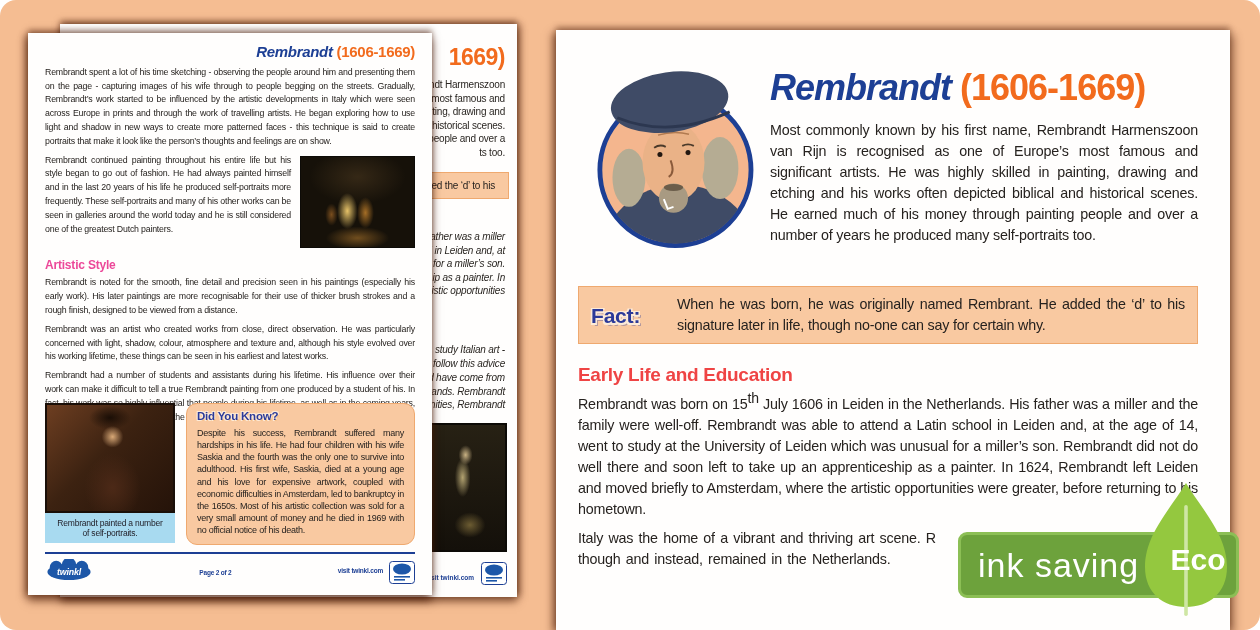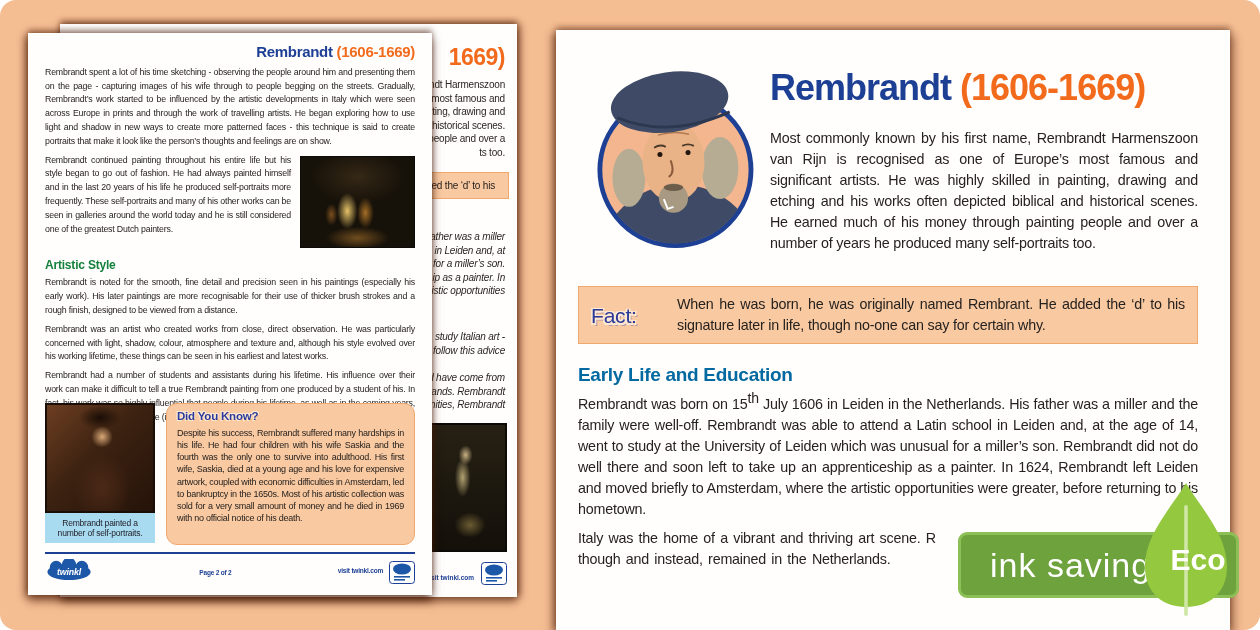--- a/index.html
+++ b/index.html
@@ -26,33 +26,33 @@
       linear-gradient(#272114, #14100a); }
   .mp-footer { position:absolute; right:10px; bottom:12px; display:flex; align-items:flex-end; gap:7px; }
   .visit-sm { font-size:6.5px; font-weight:bold; color:#1d3f94; padding-bottom:4px; }
 
   
   .lp { left:28px; top:33px; width:404px; height:562px; padding:10px 17px; overflow:hidden;
         box-shadow:0 -3px 6px rgba(70,24,4,.5), 0 6px 9px rgba(70,24,4,.6), -4px 2px 7px rgba(70,24,4,.35);
         font-size:8.8px; line-height:13.8px; letter-spacing:-0.2px; }
   .lp p { text-align:justify; }
   .lp-title { text-align:right; font-size:15px; font-weight:bold; margin:2px 0 7px; letter-spacing:-0.3px; }
-  .t-blue { color:#1d3f94; } .t-orange { color:#f26b1d; }
-  .lp-h { font-size:12px; font-weight:bold; color:#15803d; margin:7px 0 4px; letter-spacing:-0.2px; }
+  .t-blue { color:#1d3f94;font-style:italic; } .t-orange { color:#f26b1d; }
+  .lp-h { font-size:12px; font-weight:bold; color:#ec4899; margin:7px 0 4px; letter-spacing:-0.2px; }
   .p-gap { margin-bottom:5px; }
   .nightwatch { float:right; width:115px; height:92px; margin:2px 0 4px 9px; border:1px solid #0d0b07;
     background:
       radial-gradient(ellipse 17px 30px at 41% 60%, #e6c268 0%, rgba(230,194,104,0) 60%),
       radial-gradient(ellipse 13px 24px at 57% 62%, #a56e26 0%, rgba(165,110,38,0) 65%),
       radial-gradient(ellipse 9px 16px at 27% 64%, #7a4e1e 0%, rgba(122,78,30,0) 70%),
       radial-gradient(ellipse 44px 16px at 50% 90%, rgba(128,88,34,.85), rgba(0,0,0,0) 72%),
       radial-gradient(ellipse 60px 34px at 50% 22%, #352816, rgba(0,0,0,0) 80%),
       #161109; }
   .lp-bottom { position:absolute; left:17px; right:17px; top:370px; height:142px; display:flex; gap:11px; }
-  .sp-col { width:110px; display:flex; flex-direction:column; }
+  .sp-col { width:130px; display:flex; flex-direction:column; }
   .selfportrait { height:110px; border:2px solid #1a0f08;
     background:
       radial-gradient(circle 15px at 52% 30%, #d9a977 0%, rgba(217,169,119,0) 72%),
       radial-gradient(ellipse 30px 17px at 50% 12%, #1a0e06 0%, rgba(26,14,6,0) 70%),
       radial-gradient(ellipse 36px 44px at 52% 78%, #4c2917 0%, rgba(76,41,23,0) 78%),
       linear-gradient(135deg, #6d3e21 0%, #3c2211 45%, #251309 100%); }
   .sp-cap { height:30px; background:#a8daf0; display:flex; align-items:center; justify-content:center;
             text-align:center; font-size:8.5px; line-height:10.5px; padding:2px 8px; color:#23222b; }
   .dyk { flex:1; background:#f9c9a1; border:1px solid #efa96f; border-radius:11px; padding:6px 10px; }
   .dyk-h { font-size:11.5px; font-weight:bold; color:#2b3a99; margin-bottom:3px;
@@ -63,35 +63,35 @@
   .page-num { font-size:6.5px; font-weight:bold; color:#1d3f94; }
   .lp-footer-right { display:flex; align-items:center; gap:6px; }
 
   
   .rp { left:556px; top:30px; width:674px; height:600px; padding:20px 32px 0 22px; overflow:hidden;
         box-shadow:-4px 3px 8px rgba(70,24,4,.5), 4px 5px 9px rgba(70,24,4,.45), 0 -3px 6px rgba(70,24,4,.4);
         font-size:14.3px; line-height:21px; letter-spacing:-0.2px; color:#26221f; }
   .portrait { position:absolute; left:40px; top:20px; width:155px; height:212px; }
   .rp-head { margin-left:192px; height:212px; }
   .rp-title { margin-top:18px; font-size:36px; line-height:40px; font-weight:bold; letter-spacing:-1px; white-space:nowrap; }
-  .rp-intro { margin-top:20px; text-align:justify; }
+  .rp-intro { margin-top:12px; text-align:justify; }
   .factbox { margin-top:6px; background:#f9c9a1; border:1px solid #efa96f; display:flex; gap:14px;
              padding:7px 12px; min-height:52px; align-items:center; }
-  .fact-label { font-size:21px; font-weight:normal; color:#2b3a99; flex:0 0 72px;
+  .fact-label { font-size:21px; font-weight:bold; color:#2b3a99; flex:0 0 72px;
                 text-shadow:-1.5px -1.5px 0 #fdebd8, 1.5px -1.5px 0 #fdebd8, -1.5px 1.5px 0 #fdebd8, 1.5px 1.5px 0 #fdebd8, 2.5px 2.5px 0 rgba(43,58,153,.35); }
   .fact-text { flex:1; text-align:justify; }
-  .rp-h { margin-top:20px; font-size:19px; line-height:22px; font-weight:bold; color:#0369a1; letter-spacing:-0.3px; }
+  .rp-h { margin-top:20px; font-size:19px; line-height:22px; font-weight:bold; color:#ef4444; letter-spacing:-0.3px; }
   .rp-p { margin-top:8px; text-align:justify; }
   .career-line { word-spacing:1.5px; }
   sup { font-size:14px; vertical-align:super; line-height:0; }
 
   
   .eco-rect { position:absolute; left:958px; top:532px; width:281px; height:66px; background:#6da23c;
               border:3px solid #8cbf55; border-radius:9px; display:flex; align-items:center; }
-  .eco-ink { color:#fff; font-size:34px; letter-spacing:1px; padding-left:29px; }
+  .eco-ink { color:#fff; font-size:34px; letter-spacing:1px; padding-left:17px; }
   .eco-leaf { position:absolute; left:1143px; top:483px; width:86px; height:133px; }
   .eco-text { position:absolute; left:1160px; top:543px; width:76px; text-align:center;
               color:#fff; font-size:30px; font-weight:bold; }
 
   .logo-wrap { display:inline-block; }
 </style>
 </head>
 <body>
 
 <div class="stage">
@@ -110,21 +110,21 @@
     <div class="mp-factbox">
       <span>ded the ‘d’ to his</span>
     </div>
     <div class="mp-abs" style="top:206px;">
       <div>ather was a miller</div>
       <div>l in Leiden and, at</div>
       <div>l for a miller’s son.</div>
       <div>ip as a painter. In</div>
       <div>tistic opportunities</div>
     </div>
-    <div class="mp-abs" style="top:306px;">
+    <div class="mp-abs" style="top:319px;">
       <div>study Italian art -</div>
       <div>follow this advice</div>
     </div>
     <div class="mp-abs" style="top:347px;">
       <div>d have come from</div>
       <div>rlands. Rembrandt</div>
       <div>unities, Rembrandt</div>
     </div>
     <div class="mp-painting"></div>
     <div class="mp-footer">

